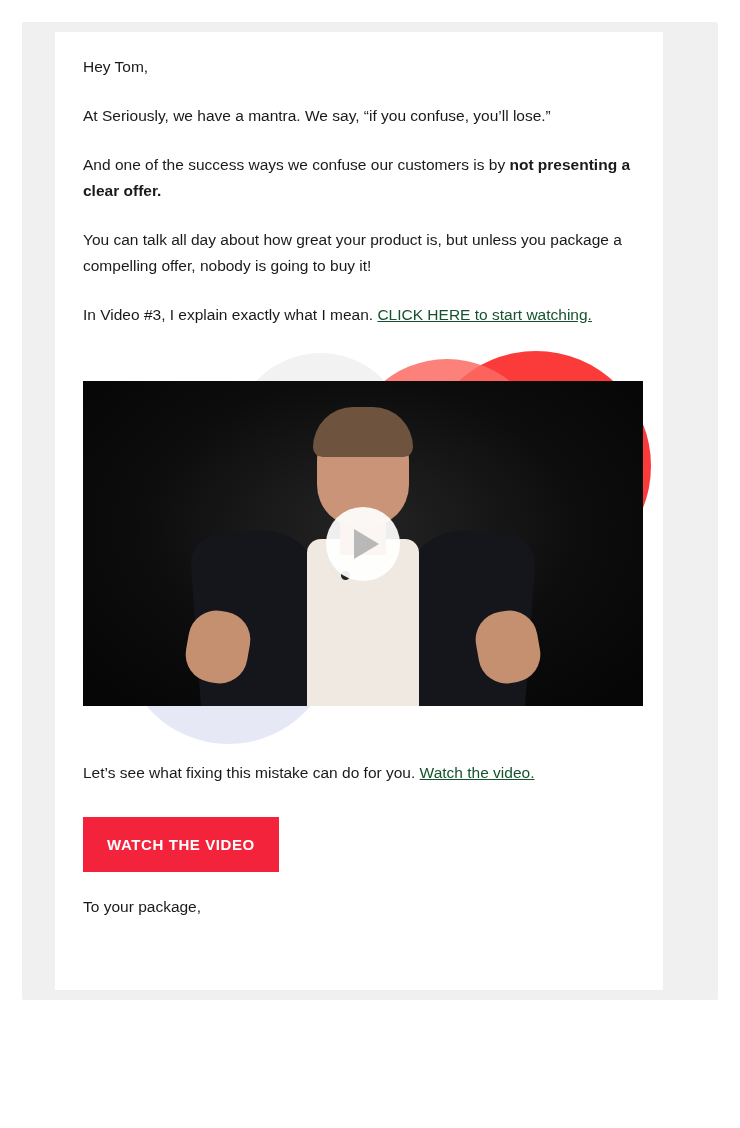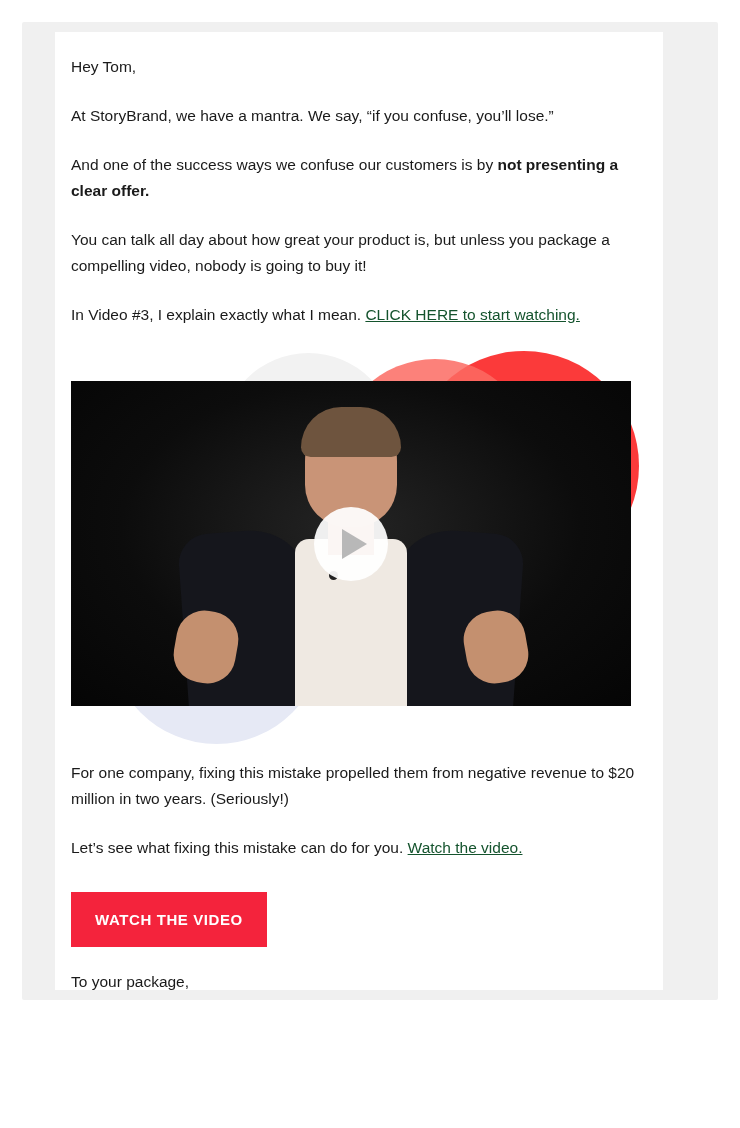--- a/index.html
+++ b/index.html
@@ -37,21 +37,21 @@
     position: absolute;
     left: 55px;
     top: 32px;
     width: 608px;
     height: 958px;
     background: #ffffff;
     overflow: hidden;
   }
 
   .email-body {
-    padding: 22px 24px 0 16px;
+    padding: 22px 24px 0 28px;
     color: #1a1a1a;
     font-size: 15.5px;
     line-height: 26px;
   }
 
   .email-body p {
     margin: 0 0 23px 0;
   }
 
   .bold {
@@ -241,25 +241,25 @@
 
 <div class="page">
 
   <div class="backdrop"></div>
 
   <div class="email-card">
     <div class="email-body">
 
       <p>Hey Tom,</p>
 
-      <p>At StoryBrand, we have a mantra. We say, “if you confuse, you’ll lose.”</p>
+      <p>At Seriously, we have a mantra. We say, “if you confuse, you’ll lose.”</p>
 
       <p><span>And one of the success ways we confuse our customers is by </span><span class="bold">not presenting a clear offer.</span></p>
 
-      <p>You can talk all day about how great your product is, but unless you package a compelling video, nobody is going to buy it!</p>
+      <p>You can talk all day about how great your product is, but unless you package a compelling offer, nobody is going to buy it!</p>
 
       <p><span>In Video #3, I explain exactly what I mean. </span><a class="red-link" href="#">CLICK HERE to start watching.</a></p>
 
       <div class="video-wrap">
         <div class="blob-gray"></div>
         <div class="blob-red"></div>
         <div class="blob-pink"></div>
         <div class="blob-blue"></div>
 
         <div class="video-frame">
@@ -273,21 +273,20 @@
           <div class="mic"></div>
           <div class="hand-l"></div>
           <div class="hand-r"></div>
 
           <div class="play-button">
             <div class="play-triangle"></div>
           </div>
         </div>
       </div>
 
-      <p>For one company, fixing this mistake propelled them from negative revenue to $20 million in two years. (Seriously!)</p>
 
       <p><span>Let’s see what fixing this mistake can do for you. </span><a class="red-link" href="#">Watch the video.</a></p>
 
       <button class="cta-button">WATCH THE VIDEO</button>
 
       <p class="sign-off">To your package,</p>
 
       
 
     </div>

